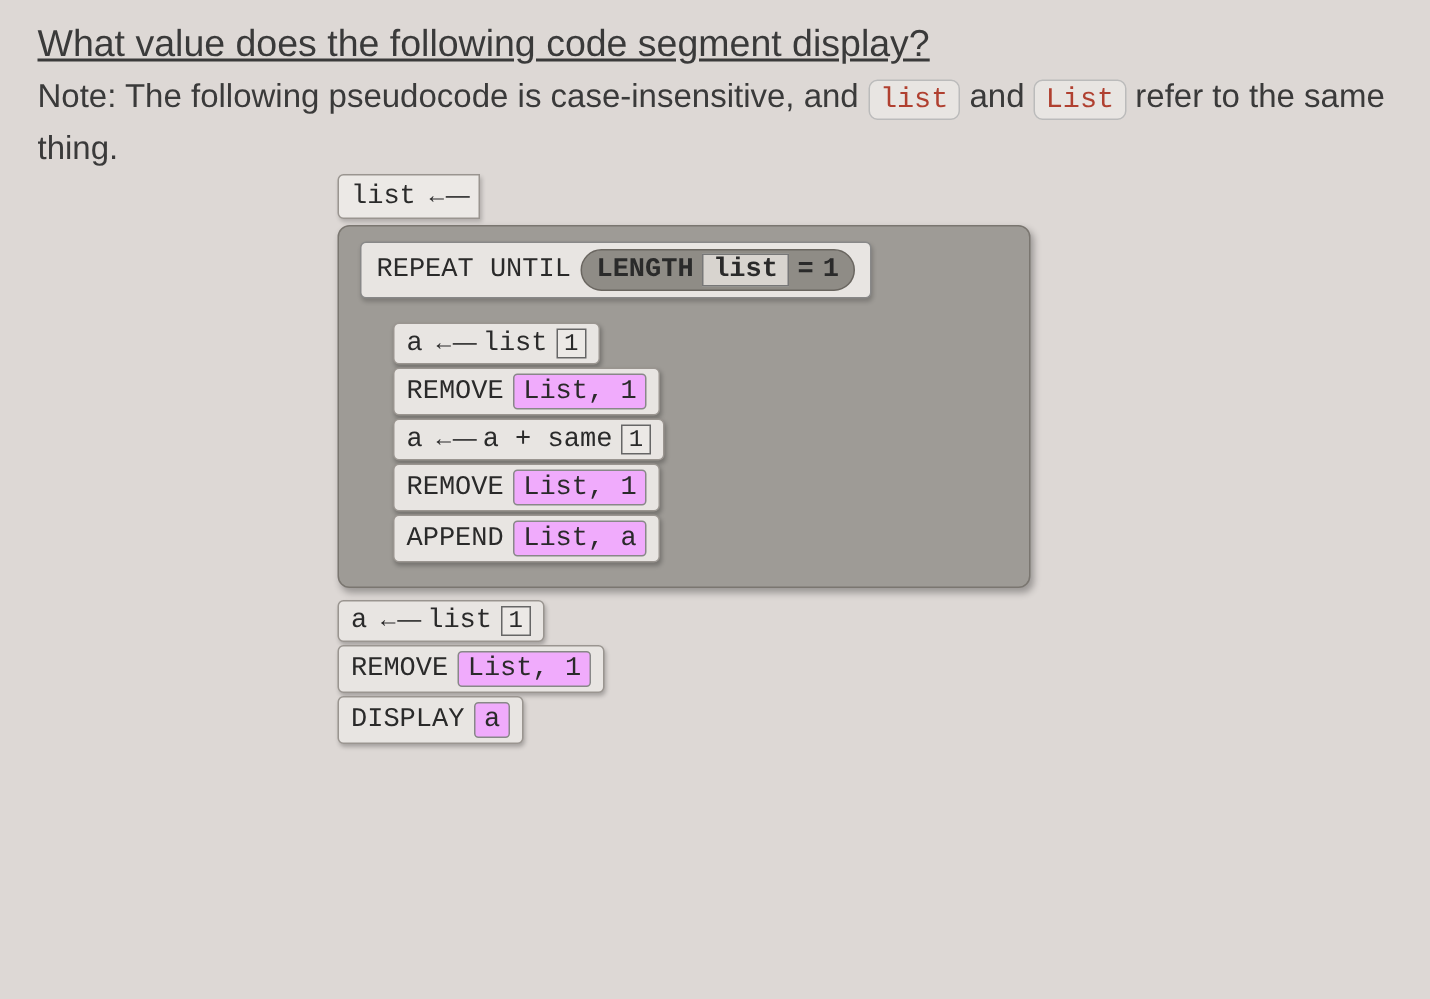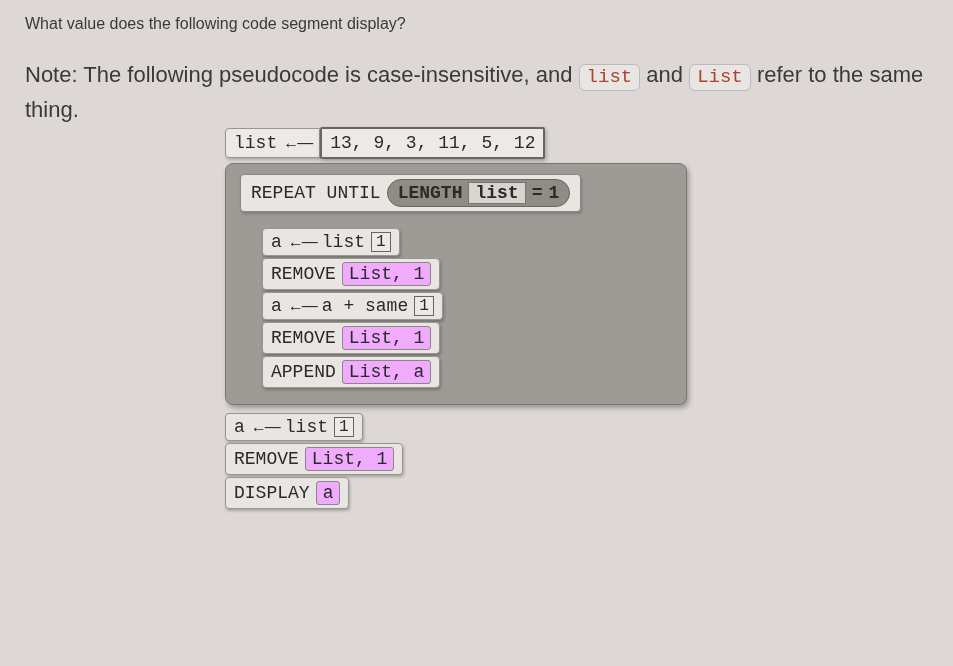--- a/index.html
+++ b/index.html
@@ -10,23 +10,24 @@
     body {
       width: 953px;
       height: 666px;
       background: #ddd8d5;
       font-family: Arial, Helvetica, sans-serif;
       padding: 15px 25px;
       color: #3a3a3a;
       position: relative;
     }
     .question {
-      font-size: 16px;
-      margin-bottom: 24px;
+      font-size: 25px;
+      margin-bottom: 2px;
       color: #3a3a3a;
+      text-decoration: underline;
     }
     .note {
       font-size: 22px;
       line-height: 1.6;
       color: #3a3a3a;
     }
     .inline-code {
       display: inline-block;
       font-family: "Courier New", monospace;
       background: #e8e5e2;
@@ -156,21 +157,20 @@
   <span> refer to the same thing.</span>
 </div>
 
 <div class="code-area">
 
   <div class="top-assign">
     <div class="top-left">
       <span>list</span>
       <span class="arrow">←—</span>
     </div>
-    <div class="top-right">13, 9, 3, 11, 5, 12</div>
   </div>
 
   <div class="repeat-container">
     <div class="repeat-header">
       <span>REPEAT UNTIL</span>
       <span class="pill">
         <span>LENGTH</span>
         <span class="inner-list-box">list</span>
         <span>=</span>
         <span>1</span>

